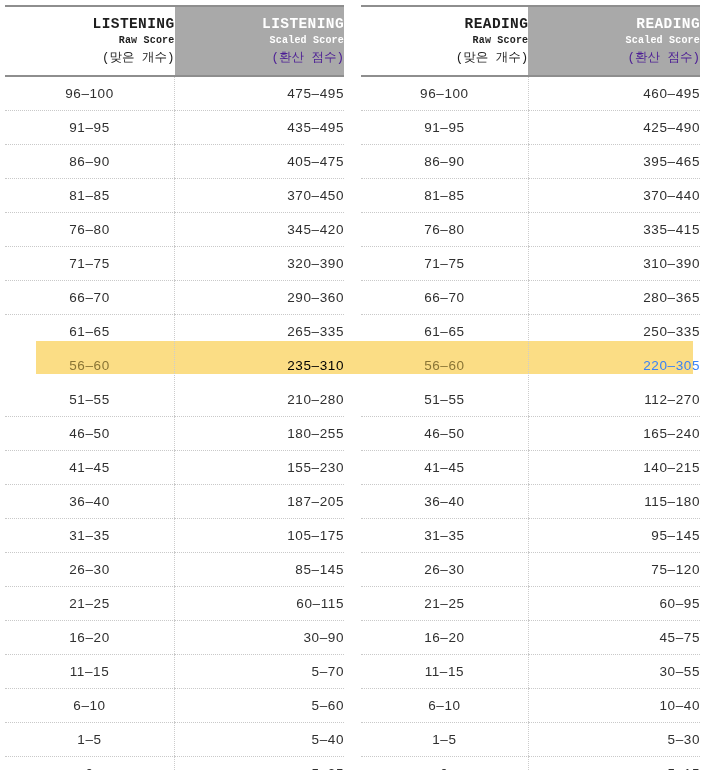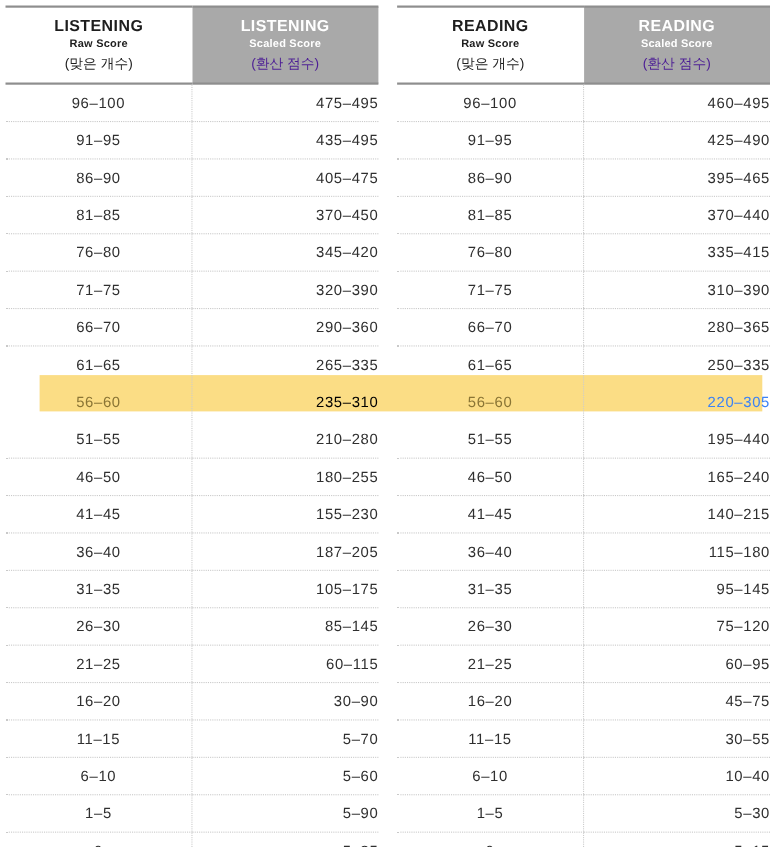--- a/index.html
+++ b/index.html
@@ -50,24 +50,25 @@
     table-layout: fixed;
     background: transparent;
   }
 
   
   .score-table thead th {
     padding: 0;
     margin: 0;
     height: 68px;
     vertical-align: middle;
-    text-align: center;
+    text-align: right;
     border-top: 2px solid #8e8e8e;
     border-bottom: 2px solid #8e8e8e;
     font-weight: normal;
+    font-family: Liberation Mono, monospace;
   }
   th.raw-head {
     background: #ffffff;
     color: #1e1e1e;
   }
   th.scaled-head {
     background: #a9a9a9;
     color: #ffffff;
   }
   .head-line1 {
@@ -216,21 +217,21 @@
           <tr>
             <td class="raw-cell">11–15</td>
             <td class="scaled-cell">5–70</td>
           </tr>
           <tr>
             <td class="raw-cell">6–10</td>
             <td class="scaled-cell">5–60</td>
           </tr>
           <tr>
             <td class="raw-cell">1–5</td>
-            <td class="scaled-cell">5–90</td>
+            <td class="scaled-cell">5–40</td>
           </tr>
           <tr>
             <td class="raw-cell">0</td>
             <td class="scaled-cell">5–35</td>
           </tr>
         </tbody>
       </table>
       <table class="score-table">
         <thead>
           <tr>
@@ -278,21 +279,21 @@
           <tr class="pre-highlight">
             <td class="raw-cell">61–65</td>
             <td class="scaled-cell">250–335</td>
           </tr>
           <tr class="is-highlighted">
             <td class="raw-cell" style="color: rgb(138, 117, 53);">56–60</td>
             <td class="scaled-cell" style="color: #3b82f6;">220–305</td>
           </tr>
           <tr>
             <td class="raw-cell">51–55</td>
-            <td class="scaled-cell">195–440</td>
+            <td class="scaled-cell">112–270</td>
           </tr>
           <tr>
             <td class="raw-cell">46–50</td>
             <td class="scaled-cell">165–240</td>
           </tr>
           <tr>
             <td class="raw-cell">41–45</td>
             <td class="scaled-cell">140–215</td>
           </tr>
           <tr>

